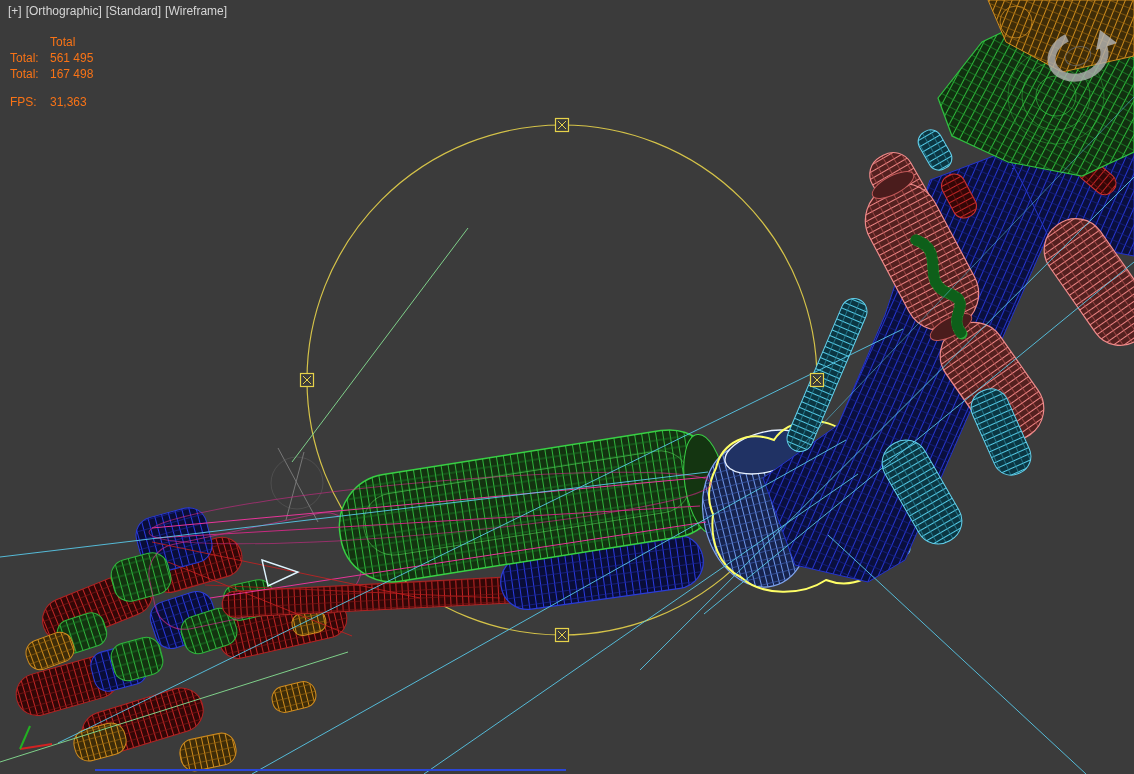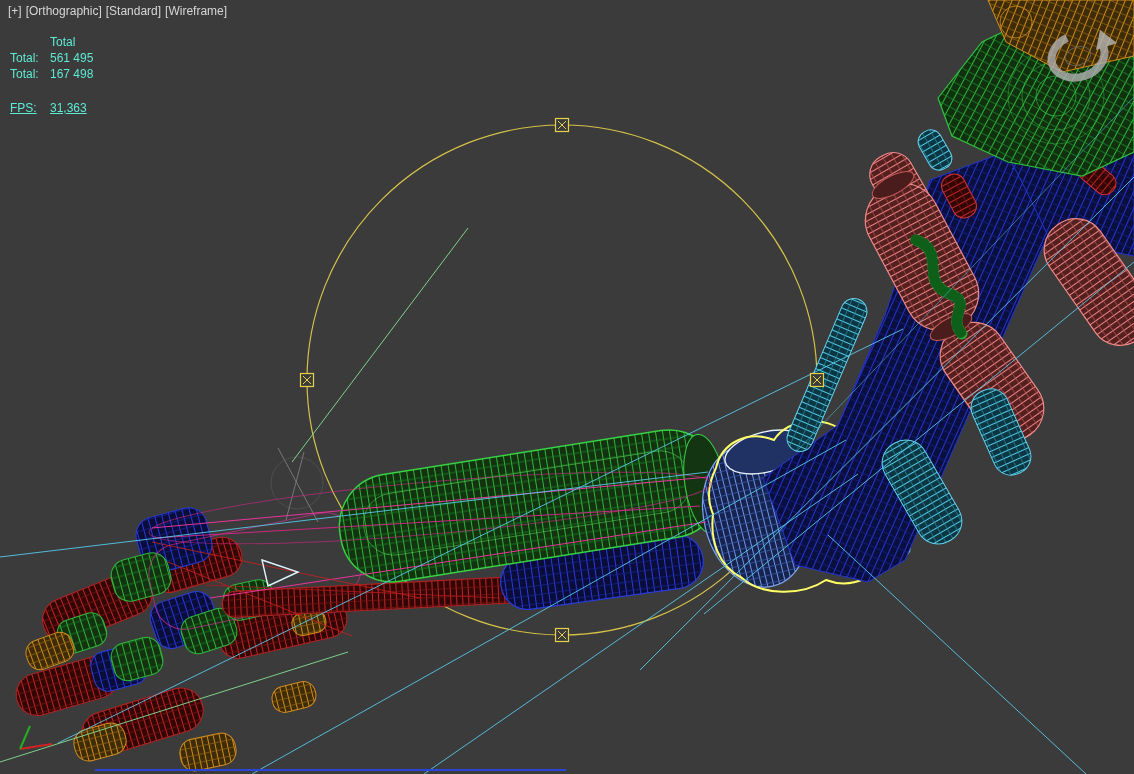--- a/index.html
+++ b/index.html
@@ -6,25 +6,25 @@
   .viewport{
     position:relative;width:1134px;height:774px;background:#3b3b3b;
     overflow:hidden;font-family:"Liberation Sans",sans-serif;
   }
   .scene-svg{position:absolute;left:0;top:0;display:block;}
   .vp-label{
     position:absolute;left:8px;top:4px;font-size:12px;color:#d6d6d6;
     display:flex;gap:4px;user-select:none;cursor:default;white-space:nowrap;
   }
   .stats{
-    position:absolute;left:10px;top:34px;font-size:12px;color:#5eead4;
+    position:absolute;left:10px;top:34px;font-size:12px;color:#f97316;
     line-height:16px;user-select:none;
   }
   .stats .grid{display:grid;grid-template-columns:40px auto;}
-  .stats .fps{margin-top:18px;text-decoration:underline;}
+  .stats .fps{margin-top:12px;}
 </style>
 </head>
 <body>
 
 <div class="viewport">
 
   <svg class="scene-svg" viewBox="0 0 1134 774" width="1134" height="774">
     <defs>
       <pattern id="pGreen" width="7" height="10" patternUnits="userSpaceOnUse">
         <rect width="7" height="10" fill="#133310"></rect>

